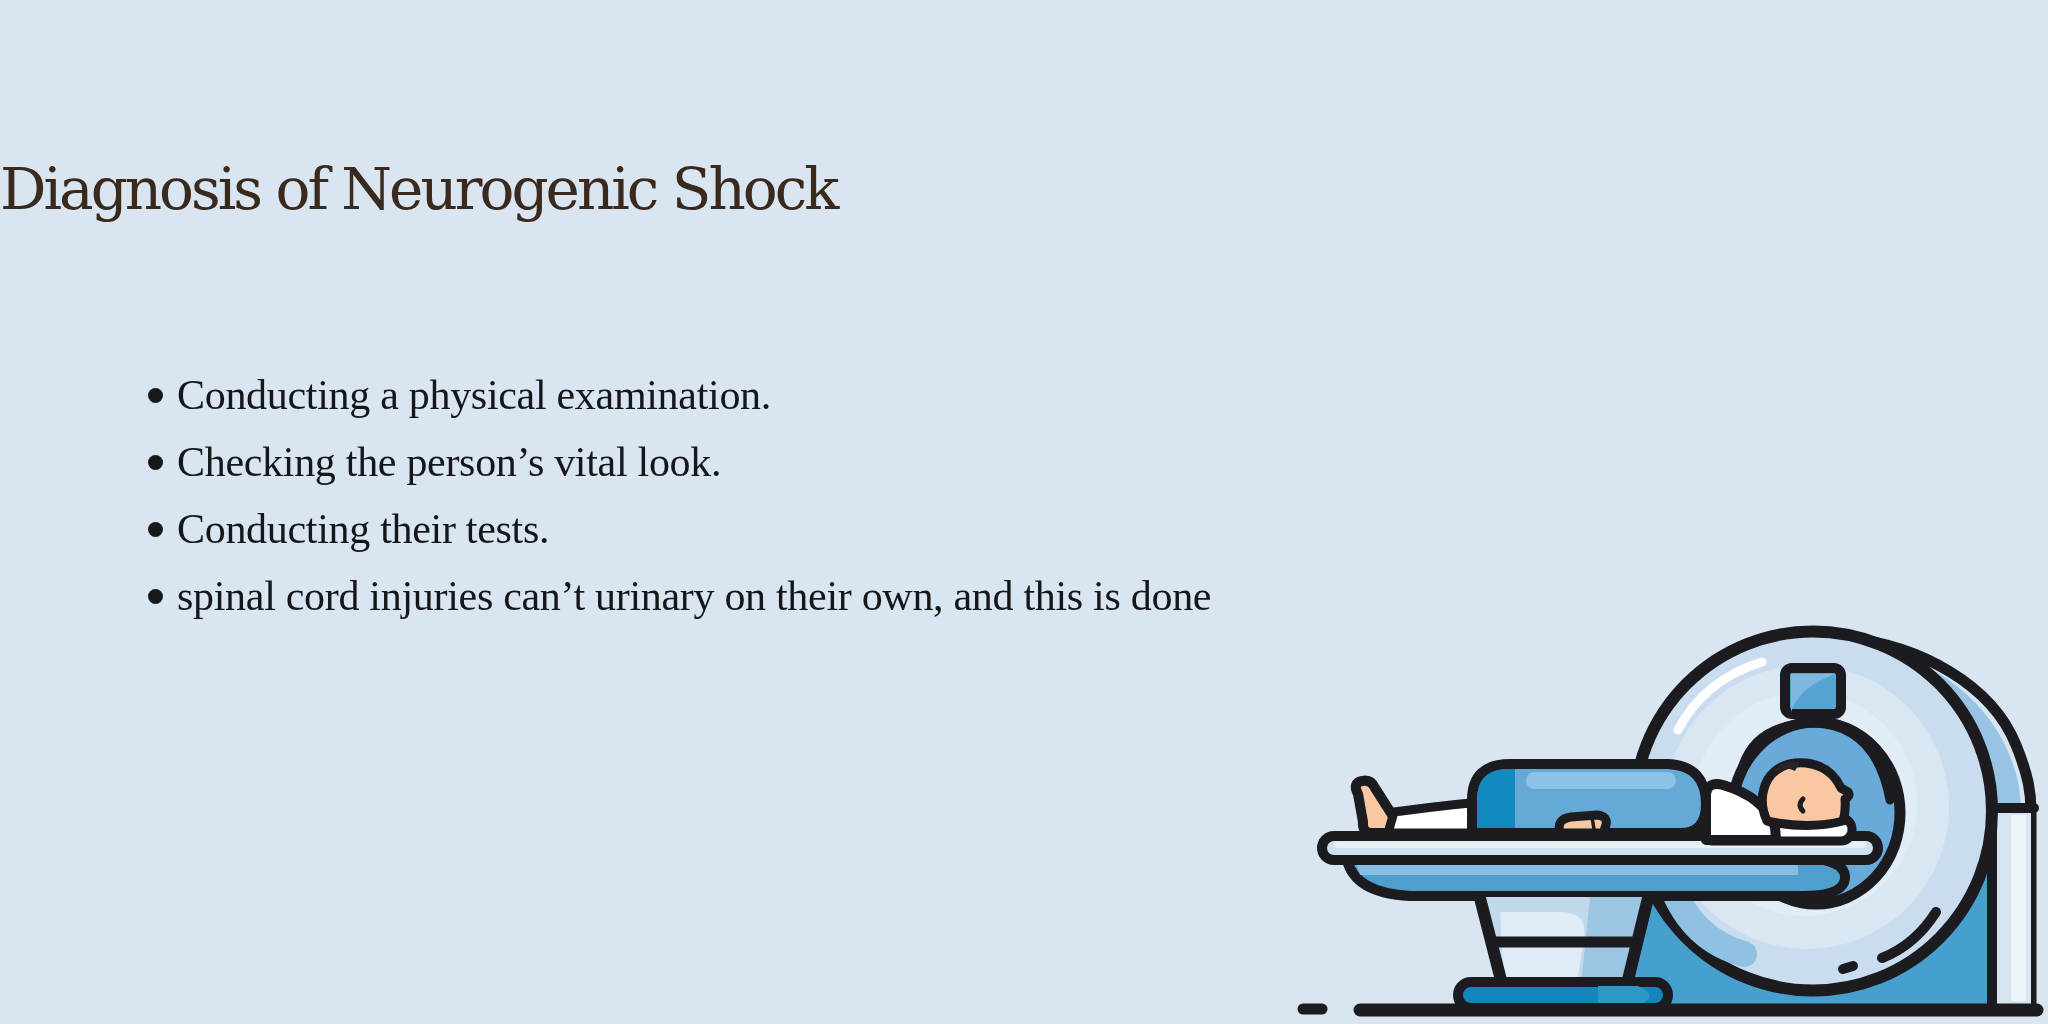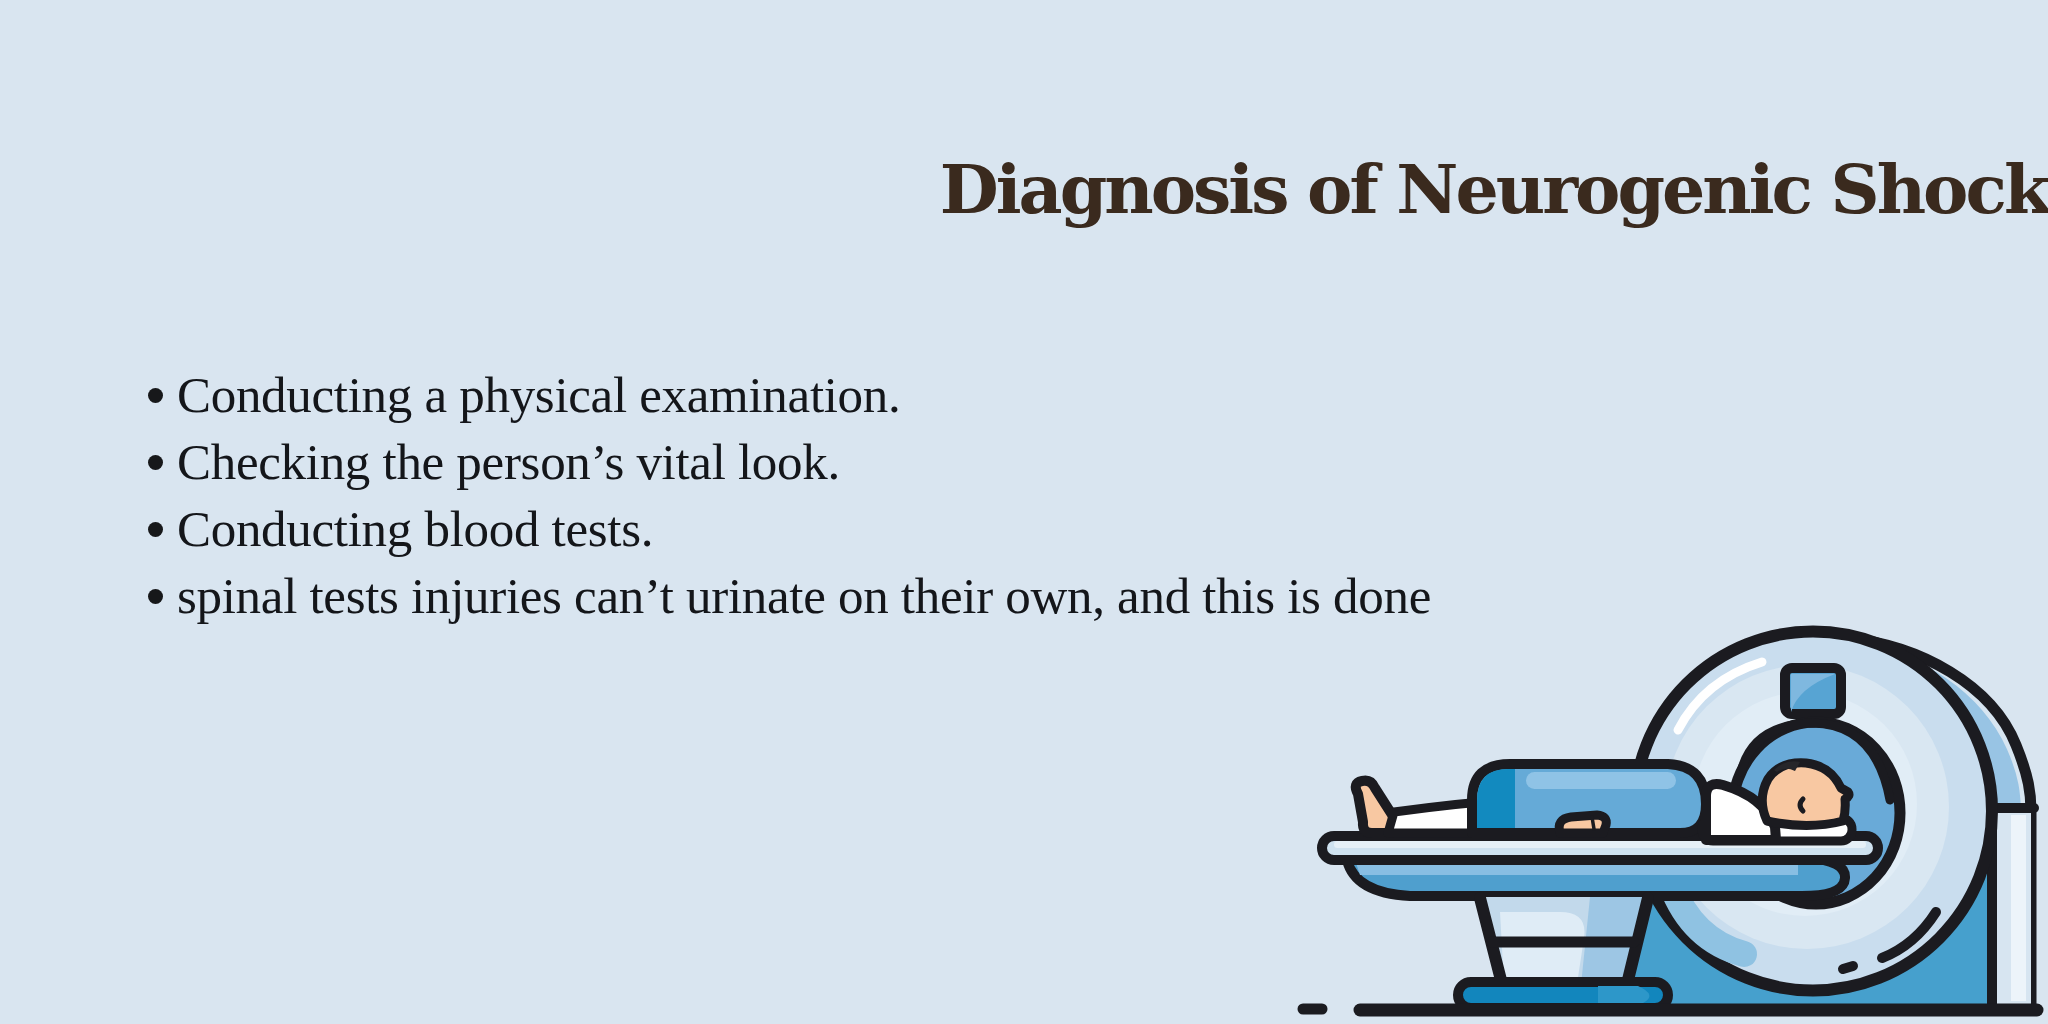--- a/index.html
+++ b/index.html
@@ -4,37 +4,37 @@
 <style>
   html,body{margin:0;padding:0;}
   body{
     width:2048px;height:1024px;position:relative;overflow:hidden;
     background:var(--c-page,#d9e5f0);
     font-family:"Liberation Serif", serif;
   }
   .page{position:absolute;inset:0;}
   .title{
     position:absolute;top:150px;left:0;width:2048px;margin:0;
-    text-align:right;
+    text-align:left;
     font-family:"DejaVu Serif","Liberation Serif",serif;
-    font-weight:bold;
-    font-size:68px;line-height:78px;letter-spacing:-3px;
+    font-weight:normal;
+    font-size:58px;line-height:78px;letter-spacing:-3px;
     color:var(--title-color,#3a2a1e);
   }
   .bullets{
     position:absolute;left:177px;top:362px;margin:0;padding:0;list-style:none;
     color:var(--text-color,#14161a);
   }
   .bullets li{position:relative;}
   .dot{
     position:absolute;left:-29px;top:26px;width:15px;height:15px;border-radius:50%;
     background:var(--bullet-color,#17181a);
   }
   .ln{
-    font-size:51px;line-height:67px;letter-spacing:-0.3px;white-space:nowrap;
+    font-size:42px;line-height:67px;letter-spacing:-0.3px;white-space:nowrap;
   }
   .illu{position:absolute;left:0;top:0;width:2048px;height:1024px;}
   
   .f-machine_light{fill:var(--c-machine_light)} .f-machine_blue{fill:var(--c-machine_blue)}
   .f-gantry_face{fill:var(--c-gantry_face)} .f-gantry_mid{fill:var(--c-gantry_mid)}
   .f-gantry_inner{fill:var(--c-gantry_inner)} .f-bore{fill:var(--c-bore)}
   .f-square{fill:var(--c-square)} .f-table_top{fill:var(--c-table_top)}
   .f-bed{fill:var(--c-bed)} .f-bed_light{fill:var(--c-bed_light)}
   .f-pedestal{fill:var(--c-pedestal)} .f-pedestal_light{fill:var(--c-pedestal_light)}
   .f-foot{fill:var(--c-foot)} .f-roll{fill:var(--c-roll)} .f-roll_light{fill:var(--c-roll_light)}
@@ -54,25 +54,25 @@
     <li>
       <span class="dot"></span>
       <div class="ln">Conducting a physical examination.</div>
     </li>
     <li>
       <span class="dot"></span>
       <div class="ln">Checking the person’s vital look.</div>
     </li>
     <li>
       <span class="dot"></span>
-      <div class="ln">Conducting blood tests.</div>
+      <div class="ln">Conducting their tests.</div>
     </li>
     <li>
       <span class="dot"></span>
-      <div class="ln">spinal tests injuries can’t urinate on their own, and this is done</div>
+      <div class="ln">spinal cord injuries can’t urinary on their own, and this is done</div>
     </li>
   </ul>
 
   <svg class="illu" viewBox="0 0 2048 1024" aria-hidden="true">
     <g stroke-linecap="round" stroke-linejoin="round">
 
       <g>
         <path class="f-machine_light" d="M1846,638 C1920,645 1992,685 2016,745 C2029,777 2031,794 2031,811 L2031,1004 L1820,1004 Z"></path>
         <path class="s-band nofill" stroke-width="24" d="M1852,656 C1918,664 1972,702 1996,754 C2007,779 2009,794 2009,817 L2009,852"></path>
         <path class="s-ink nofill" stroke-width="11" d="M1846,638 C1920,645 1992,685 2016,745 C2029,777 2031,794 2031,811 L2031,1004"></path>

